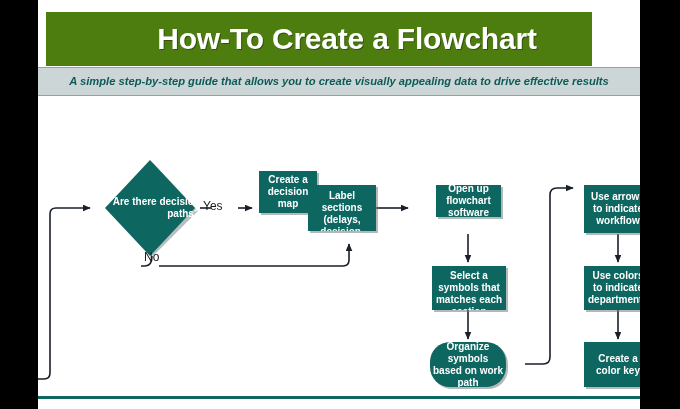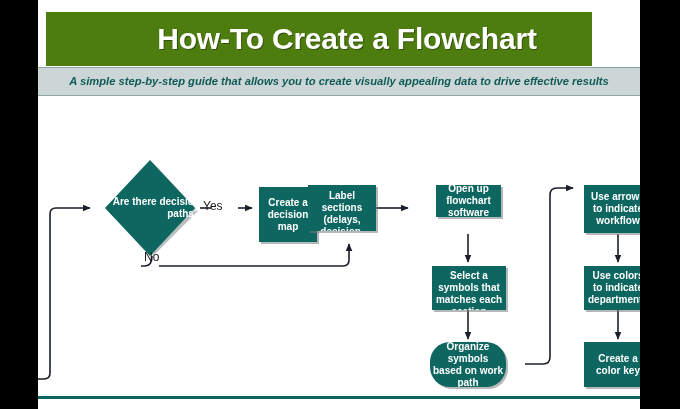--- a/index.html
+++ b/index.html
@@ -218,21 +218,21 @@
         <svg class="dia-shape" viewBox="0 0 100 100">
           <polygon points="53,5 98,53 53,98 8,53" fill="#b9bfbf"></polygon>
           <polygon points="50,2 95,50 50,98 5,50" fill="#0e6661"></polygon>
         </svg>
         <div class="dia-text">Are there decision paths?</div>
       </div>
 
       <div class="edge-label" style="left:165px; top:105px;">Yes</div>
       <div class="edge-label" style="left:106px; top:156px;">No</div>
 
-      <div class="node" style="left:221px; top:91px; width:58px; height:55px;">
+      <div class="node" style="left:221px; top:75px; width:58px; height:42px;">
         <span>Create a decision map</span>
       </div>
 
       <div class="node" style="left:270px; top:89px; width:68px; height:46px; align-items:flex-start; padding-top:5px;">
         <span>Label sections (delays, decision, data, etc)</span>
       </div>
 
       <div class="node" style="left:398px; top:89px; width:65px; height:32px;align-items:center;">
         <span>Open up flowchart software</span>
       </div>

